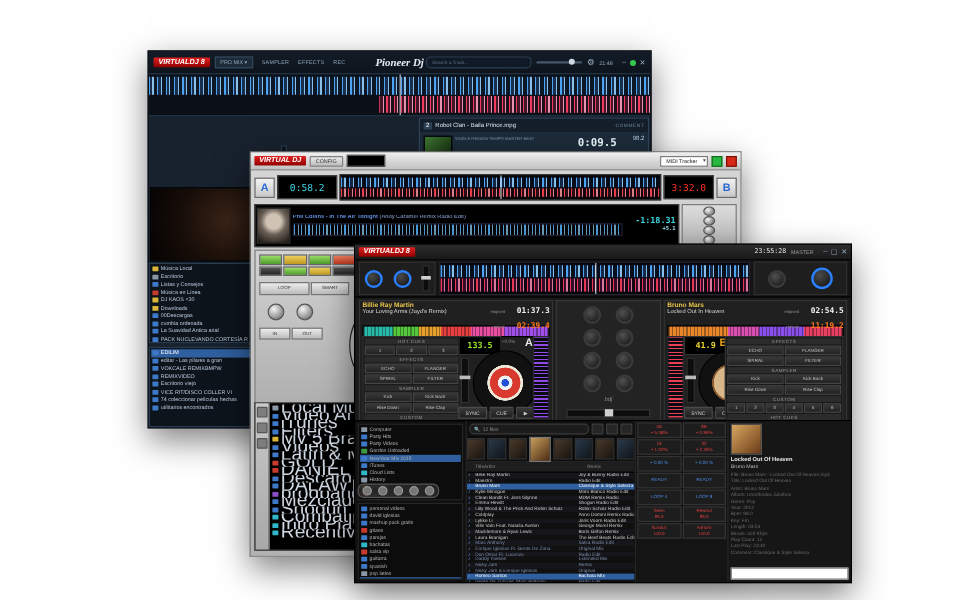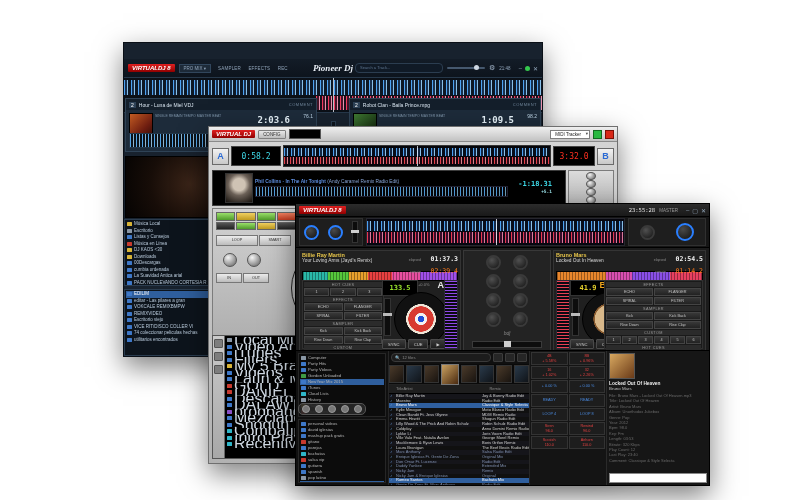--- a/index.html
+++ b/index.html
@@ -1,21 +1,21 @@
 <!DOCTYPE html>
 <html><head>
 <meta charset="utf-8">
 <style>
   html,body{margin:0;padding:0;}
   body{width:800px;height:500px;background:#ffffff;position:relative;overflow:hidden;
        font-family:"Liberation Sans","DejaVu Sans",sans-serif;-webkit-font-smoothing:antialiased;}
   .win{position:absolute;box-shadow:0 10px 26px rgba(0,0,0,.5);}
   
   #backwin{left:123px;top:42px;width:418px;height:313px;background:#18222e;border:1px solid #0a0f16;color:#cfe0ee;}
-  .bw-titlebar{height:18px;background:linear-gradient(#131c27,#0d141d);display:flex;align-items:center;gap:4px;padding:0 4px;font-size:5px;color:#8fa3b8;position:relative;margin-top:16px;}
+  .bw-titlebar{height:18px;background:linear-gradient(#131c27,#0d141d);display:flex;align-items:center;gap:4px;padding:0 4px;font-size:5px;color:#8fa3b8;position:relative;}
   .vdjlogo{background:linear-gradient(#e02020,#900000);color:#fff;font-weight:bold;font-style:italic;font-size:6px;padding:1px 4px;border-radius:1px;white-space:nowrap;}
   .bw-mode{background:#1d2a38;border:1px solid #31465c;padding:1px 4px;font-size:4.5px;}
   .bw-menu span{margin:0 3px;font-size:4.5px;letter-spacing:.2px;}
   .bw-brand{position:absolute;left:0;right:0;text-align:center;font-size:9px;font-weight:bold;font-style:italic;color:#e8eef5;font-family:"Liberation Serif","DejaVu Serif",serif;pointer-events:none;}
   .bw-search{background:#101a26;border:1px solid #2b3d50;width:78px;height:8px;border-radius:4px;font-size:4px;color:#5d7löda0;}
   .bw-search{color:#5d7590;padding:0 4px;line-height:8px;}
   .bw-slider{width:38px;height:2px;background:#45586e;border-radius:2px;position:relative;}
   .bw-slider i{position:absolute;right:6px;top:-2px;width:5px;height:5px;background:#cfd8e2;border-radius:50%;}
   .gear{color:#9fb2c6;font-size:7px;}
   .winbtns{display:flex;gap:3px;align-items:center;margin-left:4px;}
@@ -76,21 +76,21 @@
   .sqr{width:7px;height:7px;background:#d82818;border:1px solid #7a0f06;}
   .sw-rhythm{height:26px;display:flex;align-items:center;gap:2px;padding:1px 3px;}
   .deckletter{width:15px;height:15px;border:1px solid #6a6a6a;background:linear-gradient(#f2f2f2,#c8c8c8);color:#2a6ad4;font-weight:bold;font-size:9px;display:flex;align-items:center;justify-content:center;}
   .sw-lcd{background:#000;border:1px solid #444;height:18px;display:flex;align-items:center;justify-content:center;font-family:"DejaVu Sans Mono",monospace;font-weight:normal;}
   .lcd-cyan{color:#3fd9e8;width:48px;font-size:8px;}
   .lcd-red{color:#ff3020;width:40px;font-size:8px;}
   .sw-wave{flex:1;height:20px;background:#05050a;border:1px solid #333;position:relative;overflow:hidden;}
   .sw-wave .wv-blue{top:2px;height:8px;left:0;}
   .sw-wave .wv-red2{position:absolute;top:11px;height:7px;left:0;right:0;background:repeating-linear-gradient(90deg,rgba(255,70,80,.9) 0 1px,rgba(200,30,60,.2) 1px 3px,rgba(255,150,160,.85) 3px 4px,rgba(160,10,40,.08) 4px 6px);}
   .sw-decks{height:36px;display:flex;gap:2px;padding:0 3px;}
-  .sw-deck{flex:1;background:#000;border:1px solid #3c3c3c;display:flex;align-items:center;gap:2px;padding:12px;position:relative;}
+  .sw-deck{flex:1;background:#000;border:1px solid #3c3c3c;display:flex;align-items:center;gap:2px;padding:1px;position:relative;}
   .sw-art{width:26px;height:28px;background:radial-gradient(circle at 50% 38%,#cfc3b4 0 28%,#6b6057 50%,#17120e 100%);border:1px solid #333;flex:0 0 26px;}
   .sw-art.red{background:radial-gradient(circle at 50% 40%,#d86a4a 0 30%,#7a2a1a 55%,#1a0805 100%);}
   .sw-deckinfo{flex:1;overflow:hidden;}
   .sw-ttl{color:#5f8fe0;font-size:4.8px;font-weight:bold;white-space:nowrap;overflow:hidden;}
   .sw-ttl i{color:#8aa6d8;font-style:normal;font-weight:normal;}
   .sw-minwave{height:9px;margin-top:2px;background:#05050a repeating-linear-gradient(90deg,rgba(90,180,255,.85) 0 1px,transparent 1px 3px,rgba(150,220,255,.7) 3px 4px,transparent 4px 6px);border:1px solid #223;}
   .sw-minwave.red{background:#05050a repeating-linear-gradient(90deg,rgba(255,80,90,.85) 0 1px,transparent 1px 3px,rgba(255,160,170,.7) 3px 4px,transparent 4px 6px);}
   .sw-time{flex:0 0 42px;text-align:right;font-family:"DejaVu Sans Mono",monospace;color:#3fd9e8;font-size:7px;font-weight:bold;line-height:8px;padding-right:1px;}
   .sw-time small{display:block;font-size:4.5px;color:#9fe8f0;}
   .sw-bpmred{flex:0 0 40px;color:#ff3020;font-family:"DejaVu Sans Mono",monospace;font-size:8px;font-weight:bold;text-align:left;line-height:8px;}
@@ -133,21 +133,21 @@
   .dw-rhythm .wv-red3{position:absolute;left:0;right:0;top:13px;height:11px;background:repeating-linear-gradient(90deg,rgba(255,60,90,.9) 0 1px,rgba(190,30,120,.25) 1px 3px,rgba(255,140,180,.85) 3px 4px,rgba(150,20,90,.08) 4px 6px);}
   .dw-decks{height:102px;display:flex;gap:2px;padding:2px 3px;}
   .dwdeck{background:#202020;border:1px solid #343434;position:relative;overflow:hidden;}
   .dwdeck.a{flex:0 0 160px;} .dwdeck.b{flex:1;}
   .dw-deckhead{height:18px;padding:1px 2px;display:flex;justify-content:space-between;}
   .dh-artist{color:#e7c54a;font-size:5.5px;font-weight:bold;white-space:nowrap;}
   .dh-title{color:#d8d8d8;font-size:4.8px;white-space:nowrap;}
   .dh-times{text-align:right;font-family:"DejaVu Sans Mono",monospace;line-height:8px;white-space:nowrap;}
   .dh-times .lab{font-size:3.5px;color:#8a8a8a;font-family:"Liberation Sans",sans-serif;}
   .t-elapsed{color:#f2f2f2;font-size:6.5px;font-weight:bold;}
-  .t-remain{color:#ff7a1a;font-size:6.5px;font-weight:normal;margin-top:44px;}
+  .t-remain{color:#ff7a1a;font-size:6.5px;font-weight:bold;margin-top:44px;}
   .ovwave{height:8px;margin:0 2px;border:1px solid #000;background:
      repeating-linear-gradient(90deg,rgba(0,0,0,.35) 0 1px,transparent 1px 3px),
      linear-gradient(90deg,#2ab8a8 0 16%,#56c83c 16% 30%,#e8a02c 30% 42%,#e84040 42% 58%,#e84fa0 58% 76%,#a04fe8 76% 100%);}
   .dw-panel{position:absolute;left:2px;top:29px;bottom:2px;width:78px;background:#1a1a1a;border:1px solid #303030;font-size:3.8px;display:flex;flex-direction:column;gap:1px;padding:1px;}
   .dwdeck.b .dw-panel{left:auto;right:2px;width:95px;}
   .ph{background:#2b2b2b;color:#9a9a9a;text-align:center;letter-spacing:.4px;padding:.5px 0;}
   .pgrid{display:grid;grid-template-columns:1fr 1fr;gap:1px;}
   .pgrid.c3{grid-template-columns:repeat(3,1fr);} .pgrid.c6{grid-template-columns:repeat(6,1fr);}
   .pbtn{background:linear-gradient(#383838,#222);border:1px solid #444;color:#c0c0c0;text-align:center;padding:1px 0;white-space:nowrap;overflow:hidden;}
   .dw-center{position:absolute;left:82px;top:29px;bottom:2px;right:16px;}
@@ -229,49 +229,36 @@
       <i class="dotg"></i>
       <b>✕</b>
     </span>
   </div>
   <div class="bw-rhythm">
     <div class="wavestripe wv-blue"></div>
     <div class="wavestripe wv-red"></div>
     <div class="centerline"></div>
   </div>
   <div class="bw-decks">
-    <div class="bw-deck">
-      <div class="bw-deckhead">
-        <span class="bw-num">2</span>
-        <span>Hour - Luna de Miel VDJ</span>
-        <span class="bw-comment">COMMENT</span>
-      </div>
-      <div class="bw-art"></div>
-      <div class="bw-minilabels">SINGLE   REMAIN   TEMPO
-MASTER   BEAT</div>
-      <div class="bw-time">2:03.6</div>
-      <div class="bw-bpm">76.1</div>
-      <div class="bw-deckwave blue"></div>
-    </div>
     <div class="bw-centercol">
       <div class="vslider">
           <i></i>
         </div>
       <div class="yellowmark"></div>
     </div>
     <div class="bw-deck">
       <div class="bw-deckhead">
         <span class="bw-num">2</span>
         <span>Robot Clan - Baila Prince.mpg</span>
         <span class="bw-comment">COMMENT</span>
       </div>
       <div class="bw-art green"></div>
       <div class="bw-minilabels">SINGLE   REMAIN   TEMPO
 MASTER   BEAT</div>
-      <div class="bw-time">1:09.5</div>
+      <div class="bw-time">0:09.5</div>
       <div class="bw-bpm">98.2</div>
       <div class="bw-deckwave pink"></div>
     </div>
   </div>
   <div class="bw-video">
     <div class="videoframe"></div>
     <div style="flex:1;display:flex;justify-content:space-around;">
       <div class="platter"></div>
       <div class="platter"></div>
     </div>
@@ -707,21 +694,21 @@
         </div>
     </div>
     <div class="dwdeck b">
       <div class="dw-deckhead">
         <div>
           <div class="dh-artist">Bruno Mars</div>
           <div class="dh-title">Locked Out In Heaven</div>
         </div>
         <div class="dh-times">
           <div><span class="lab">elapsed</span> <span class="t-elapsed">02:54.5</span></div>
-          <div><span class="lab">remain</span> <span class="t-remain">01:14.2</span></div>
+          <div><span class="lab">remain</span> <span class="t-remain">11:19.2</span></div>
         </div>
       </div>
       <div class="ovwave" style="background:repeating-linear-gradient(90deg,rgba(0,0,0,.35) 0 1px,transparent 1px 3px),linear-gradient(90deg,#e8862c 0 34%,#d84fb0 34% 52%,#8a4fe8 52% 78%,#e84060 78% 100%);"></div>
       <div class="scratchwave"></div>
       <div class="dw-center">
         <div class="bpmlcd y">41.9</div>
         <div class="pitchlab">-2.1%</div>
         <div class="biglet">B</div>
         <div class="pitchfader">
             <i></i>

